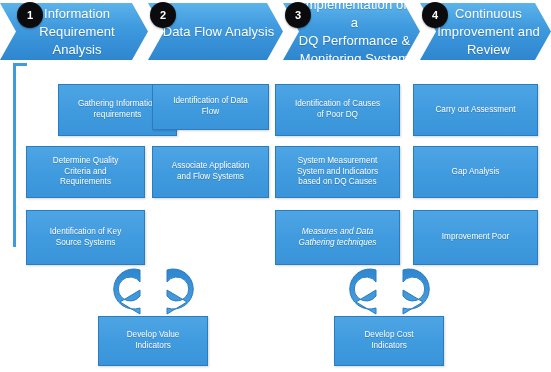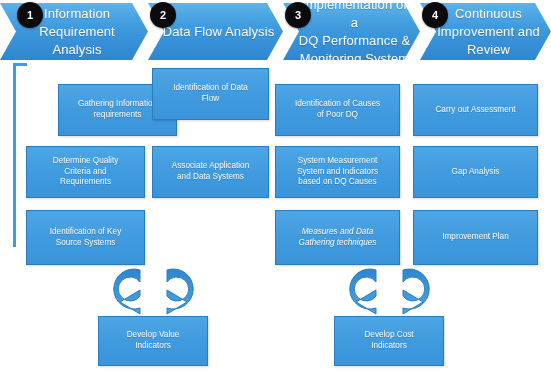--- a/index.html
+++ b/index.html
@@ -114,36 +114,36 @@
   <div class="vline" style="left:13px;top:63px;width:14px;height:3px;"></div>
 
   <div class="box" style="left:26px;top:84px;width:119px;height:52px;margin-left:32px;">Gathering Information
 requirements</div>
   <div class="box" style="left:26px;top:146px;width:119px;height:52px;">Determine Quality
 Criteria and
 Requirements</div>
   <div class="box" style="left:26px;top:210px;width:119px;height:55px;">Identification of Key
 Source Systems</div>
 
-  <div class="box" style="left:152px;top:68px;width:117px;height:52px;">Identification of Data
+  <div class="box" style="left:152px;top:84px;width:117px;height:46px;">Identification of Data
 Flow</div>
   <div class="box" style="left:152px;top:146px;width:117px;height:52px;">Associate Application
-and Data Systems</div>
+and Flow Systems</div>
 
   <div class="box" style="left:275px;top:84px;width:125px;height:52px;">Identification of Causes
 of Poor DQ</div>
   <div class="box" style="left:275px;top:146px;width:125px;height:52px;">System Measurement
 System and Indicators
 based on DQ Causes</div>
   <div class="box" style="left:275px;top:210px;width:125px;height:55px;font-style:italic;">Measures and Data
 Gathering techniques</div>
 
   <div class="box" style="left:413px;top:84px;width:125px;height:52px;">Carry out Assessment</div>
   <div class="box" style="left:413px;top:146px;width:125px;height:52px;">Gap Analysis</div>
-  <div class="box" style="left:413px;top:210px;width:125px;height:55px;">Improvement Plan</div>
+  <div class="box" style="left:413px;top:210px;width:125px;height:55px;">Improvement Poor</div>
 
   <svg class="arrow" style="left:104px;top:268px;" width="42" height="48" viewBox="0 0 42 48">
     <defs>
       <linearGradient id="ag1" x1="0" y1="0" x2="0" y2="1">
         <stop offset="0%" stop-color="#2e86cf"></stop>
         <stop offset="100%" stop-color="#4ea5e4"></stop>
       </linearGradient>
     </defs>
     <path d="M36 2 A 20 20 0 1 0 36 40 L 36 46 L 16 34 L 36 22 L 36 28
              A 12 12 0 1 1 36 14 Z" fill="url(#ag1)" stroke="#2a7cc0" stroke-width="1" stroke-linejoin="round"></path>

